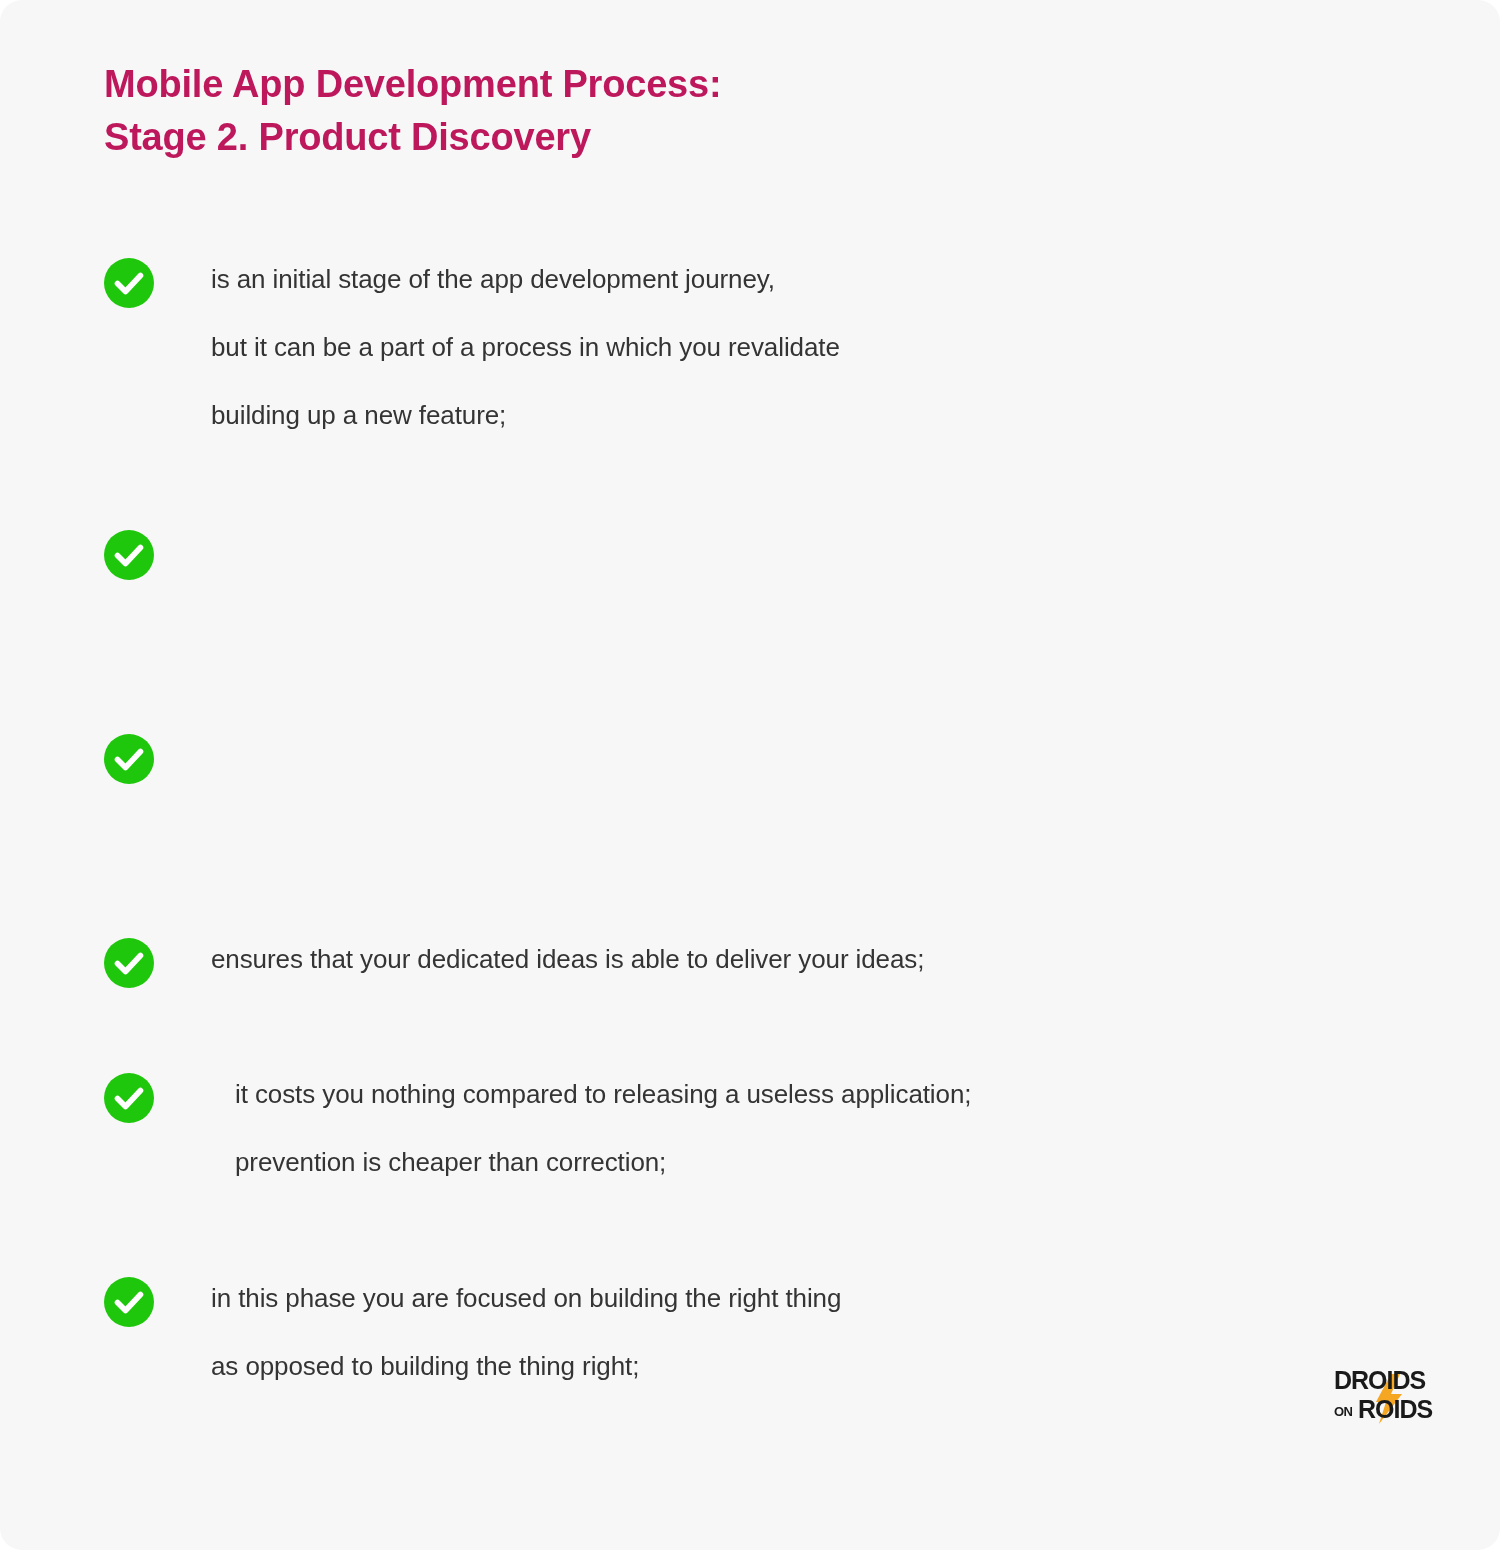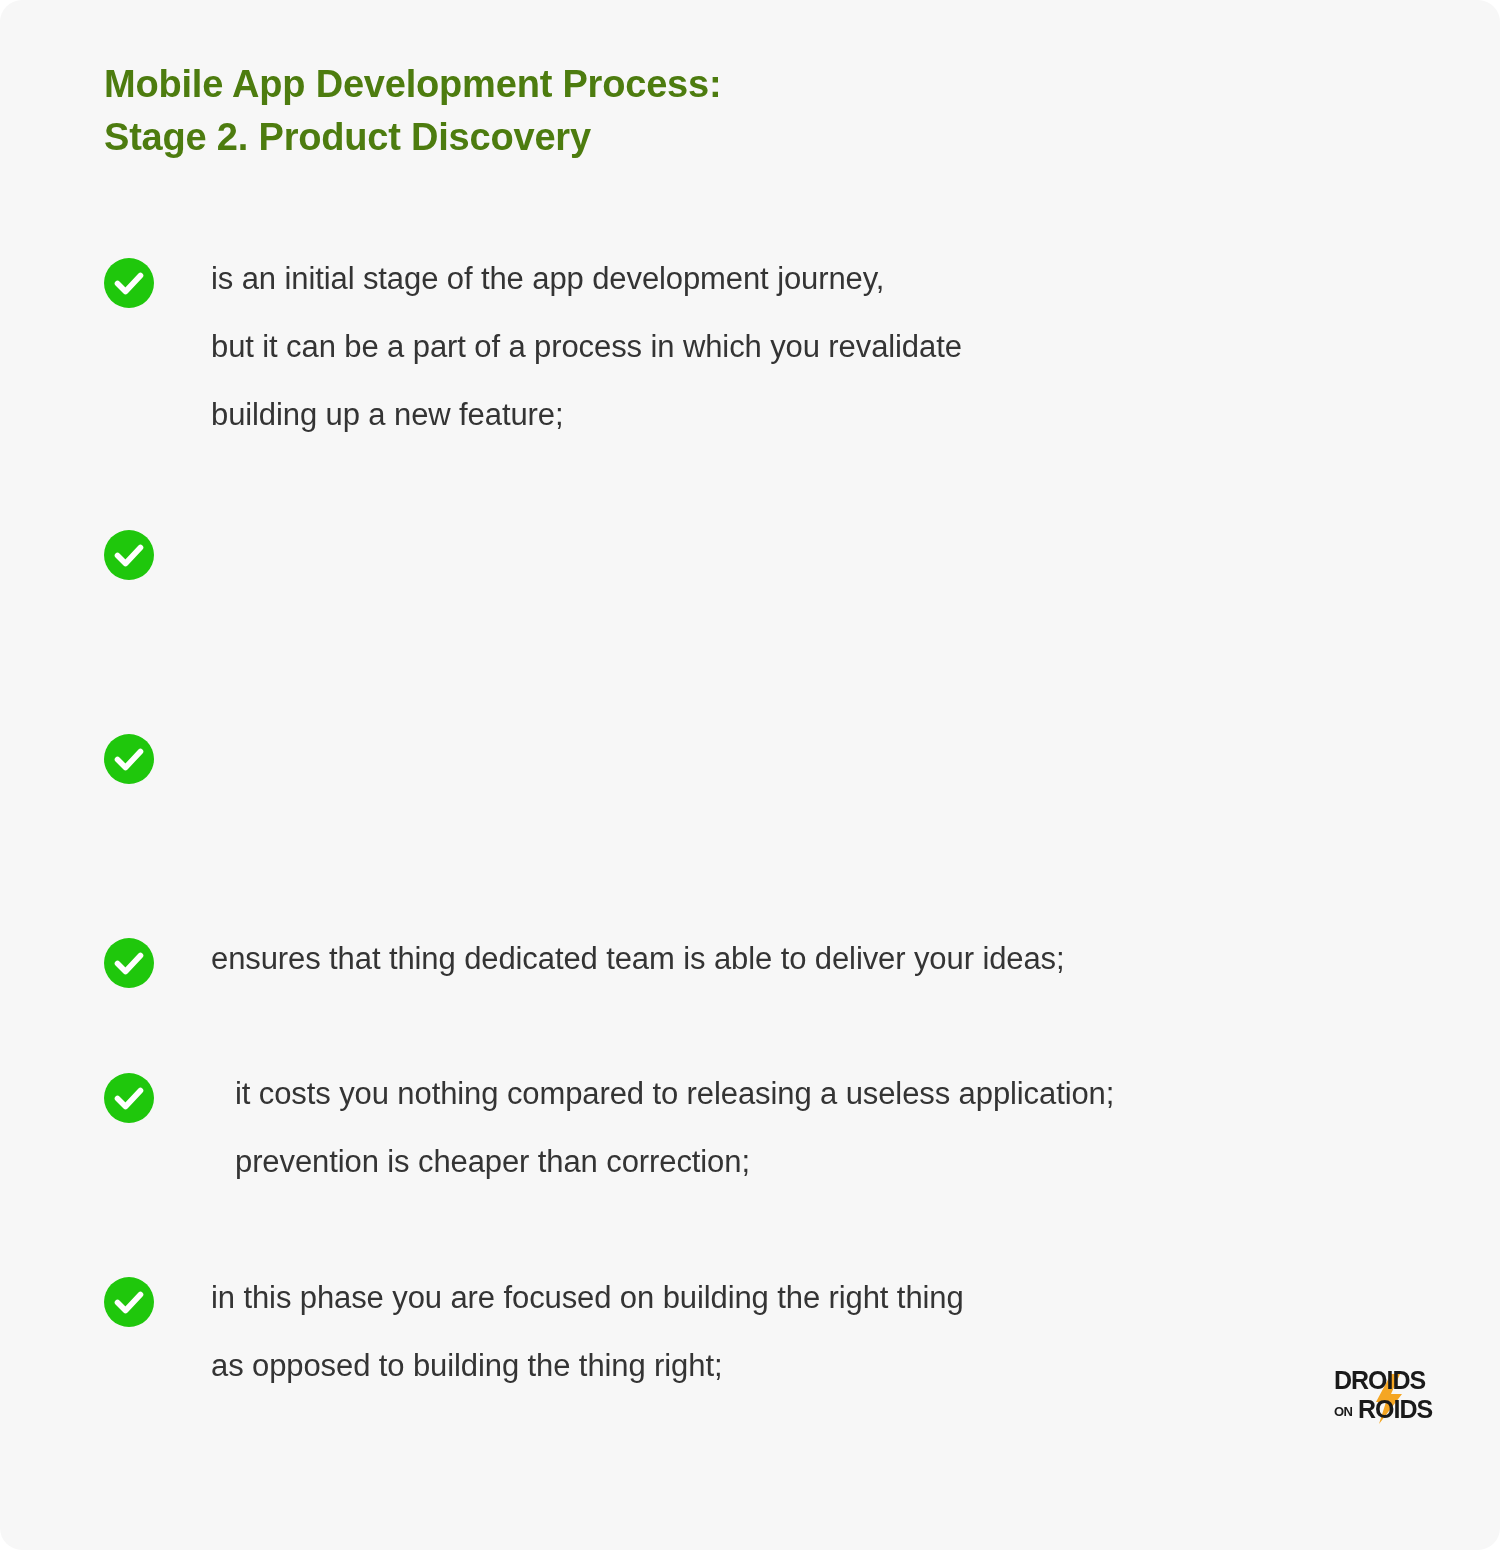--- a/index.html
+++ b/index.html
@@ -27,21 +27,21 @@
   }
 
   .title {
     position: absolute;
     left: 104px;
     top: 58px;
     width: 1200px;
     font-size: 38px;
     font-weight: bold;
     line-height: 53px;
-    color: #4d7c0f;
+    color: #be185d;
     letter-spacing: -0.2px;
     white-space: pre-line;
   }
 
   .bullet-list {
     position: absolute;
     left: 0;
     top: 0;
     width: 1500px;
   }
@@ -57,21 +57,21 @@
   .check-icon {
     flex: 0 0 auto;
     width: 50px;
     height: 50px;
     margin-top: 0px;
     display: block;
   }
 
   .bullet-text {
     margin-left: 57px;
-    font-size: 31px;
+    font-size: 26px;
     line-height: 68px;
     color: #343434;
     font-weight: normal;
     letter-spacing: -0.1px;
     white-space: pre-line;
     margin-top: -13px;
   }
 
   
   .b0 { top: 258px; }
@@ -123,21 +123,21 @@
         <circle cx="25" cy="25" r="25" fill="#1FC70C"></circle>
         <path d="M13.5 25.5 L21.5 33.5 L36.5 17.5" fill="none" stroke="#ffffff" stroke-width="5.6" stroke-linecap="round" stroke-linejoin="round"></path>
       </svg>
     </div>
 
     <div class="bullet b3">
       <svg class="check-icon" viewBox="0 0 50 50">
         <circle cx="25" cy="25" r="25" fill="#1FC70C"></circle>
         <path d="M13.5 25.5 L21.5 33.5 L36.5 17.5" fill="none" stroke="#ffffff" stroke-width="5.6" stroke-linecap="round" stroke-linejoin="round"></path>
       </svg>
-      <div class="bullet-text">ensures that thing dedicated team is able to deliver your ideas;</div>
+      <div class="bullet-text">ensures that your dedicated ideas is able to deliver your ideas;</div>
     </div>
 
     <div class="bullet b4">
       <svg class="check-icon" viewBox="0 0 50 50">
         <circle cx="25" cy="25" r="25" fill="#1FC70C"></circle>
         <path d="M13.5 25.5 L21.5 33.5 L36.5 17.5" fill="none" stroke="#ffffff" stroke-width="5.6" stroke-linecap="round" stroke-linejoin="round"></path>
       </svg>
       <div class="bullet-text">it costs you nothing compared to releasing a useless application;
 prevention is cheaper than correction;</div>
     </div>

